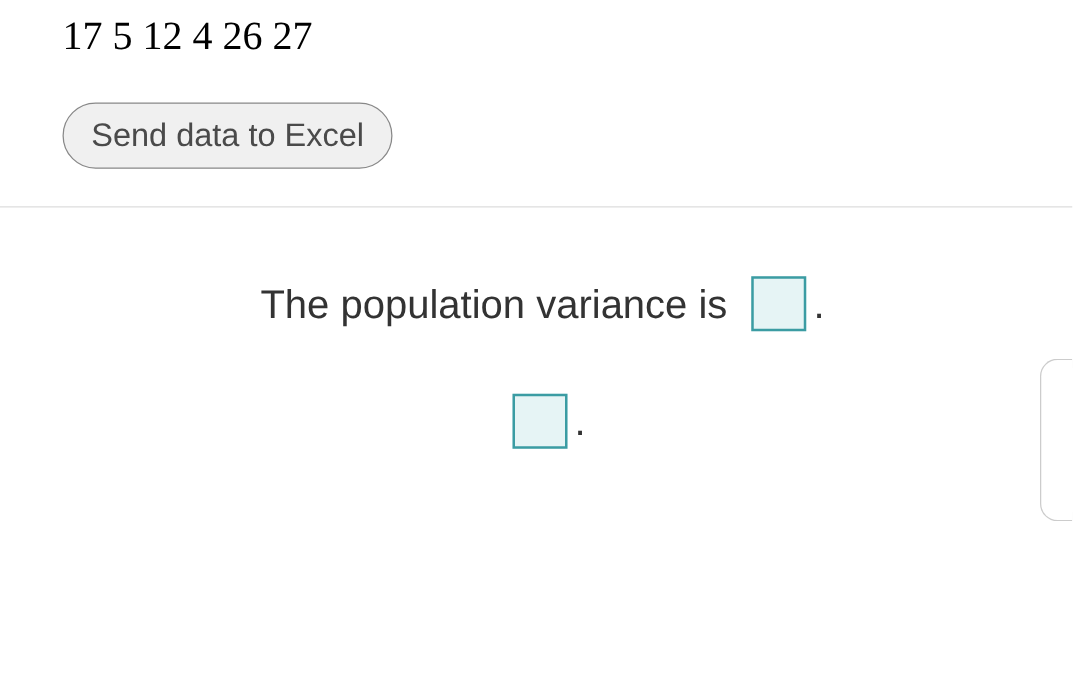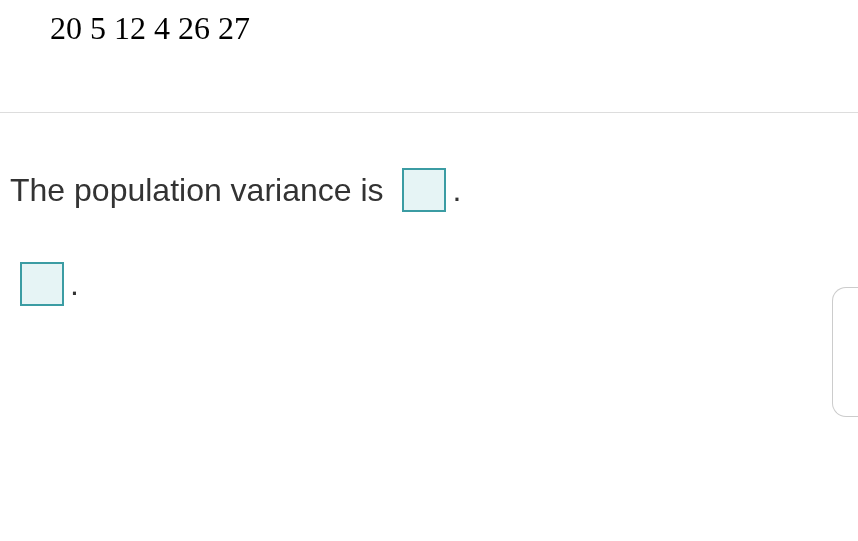--- a/index.html
+++ b/index.html
@@ -43,20 +43,21 @@
     .question-section {
       padding: 55px 0 0 10px;
     }
     .question-line {
       font-size: 32px;
       color: #333333;
       margin-bottom: 50px;
       display: flex;
       align-items: center;
       flex-wrap: wrap;
+      justify-content: center;
     }
     .question-line span.text {
       white-space: pre;
     }
     .answer-box {
       display: inline-block;
       width: 44px;
       height: 44px;
       background: #e6f4f5;
       border: 2.5px solid #3b9ca3;
@@ -80,21 +81,22 @@
       border: 1.5px solid #cccccc;
       border-right: none;
       border-top-left-radius: 14px;
       border-bottom-left-radius: 14px;
     }
   </style>
 </head>
 <body>
 
 <div class="top-section">
-  <div class="data-values">20 5 12 4 26 27</div>
+  <div class="data-values">17 5 12 4 26 27</div>
+  <button class="send-button">Send data to Excel</button>
 </div>
 
 <hr class="divider">
 
 <div class="question-section">
   <div class="question-line">
     <span class="text">The population variance is </span>
     <input type="text" class="answer-box" value="" style="">
     <span class="period">.</span>
   </div>

